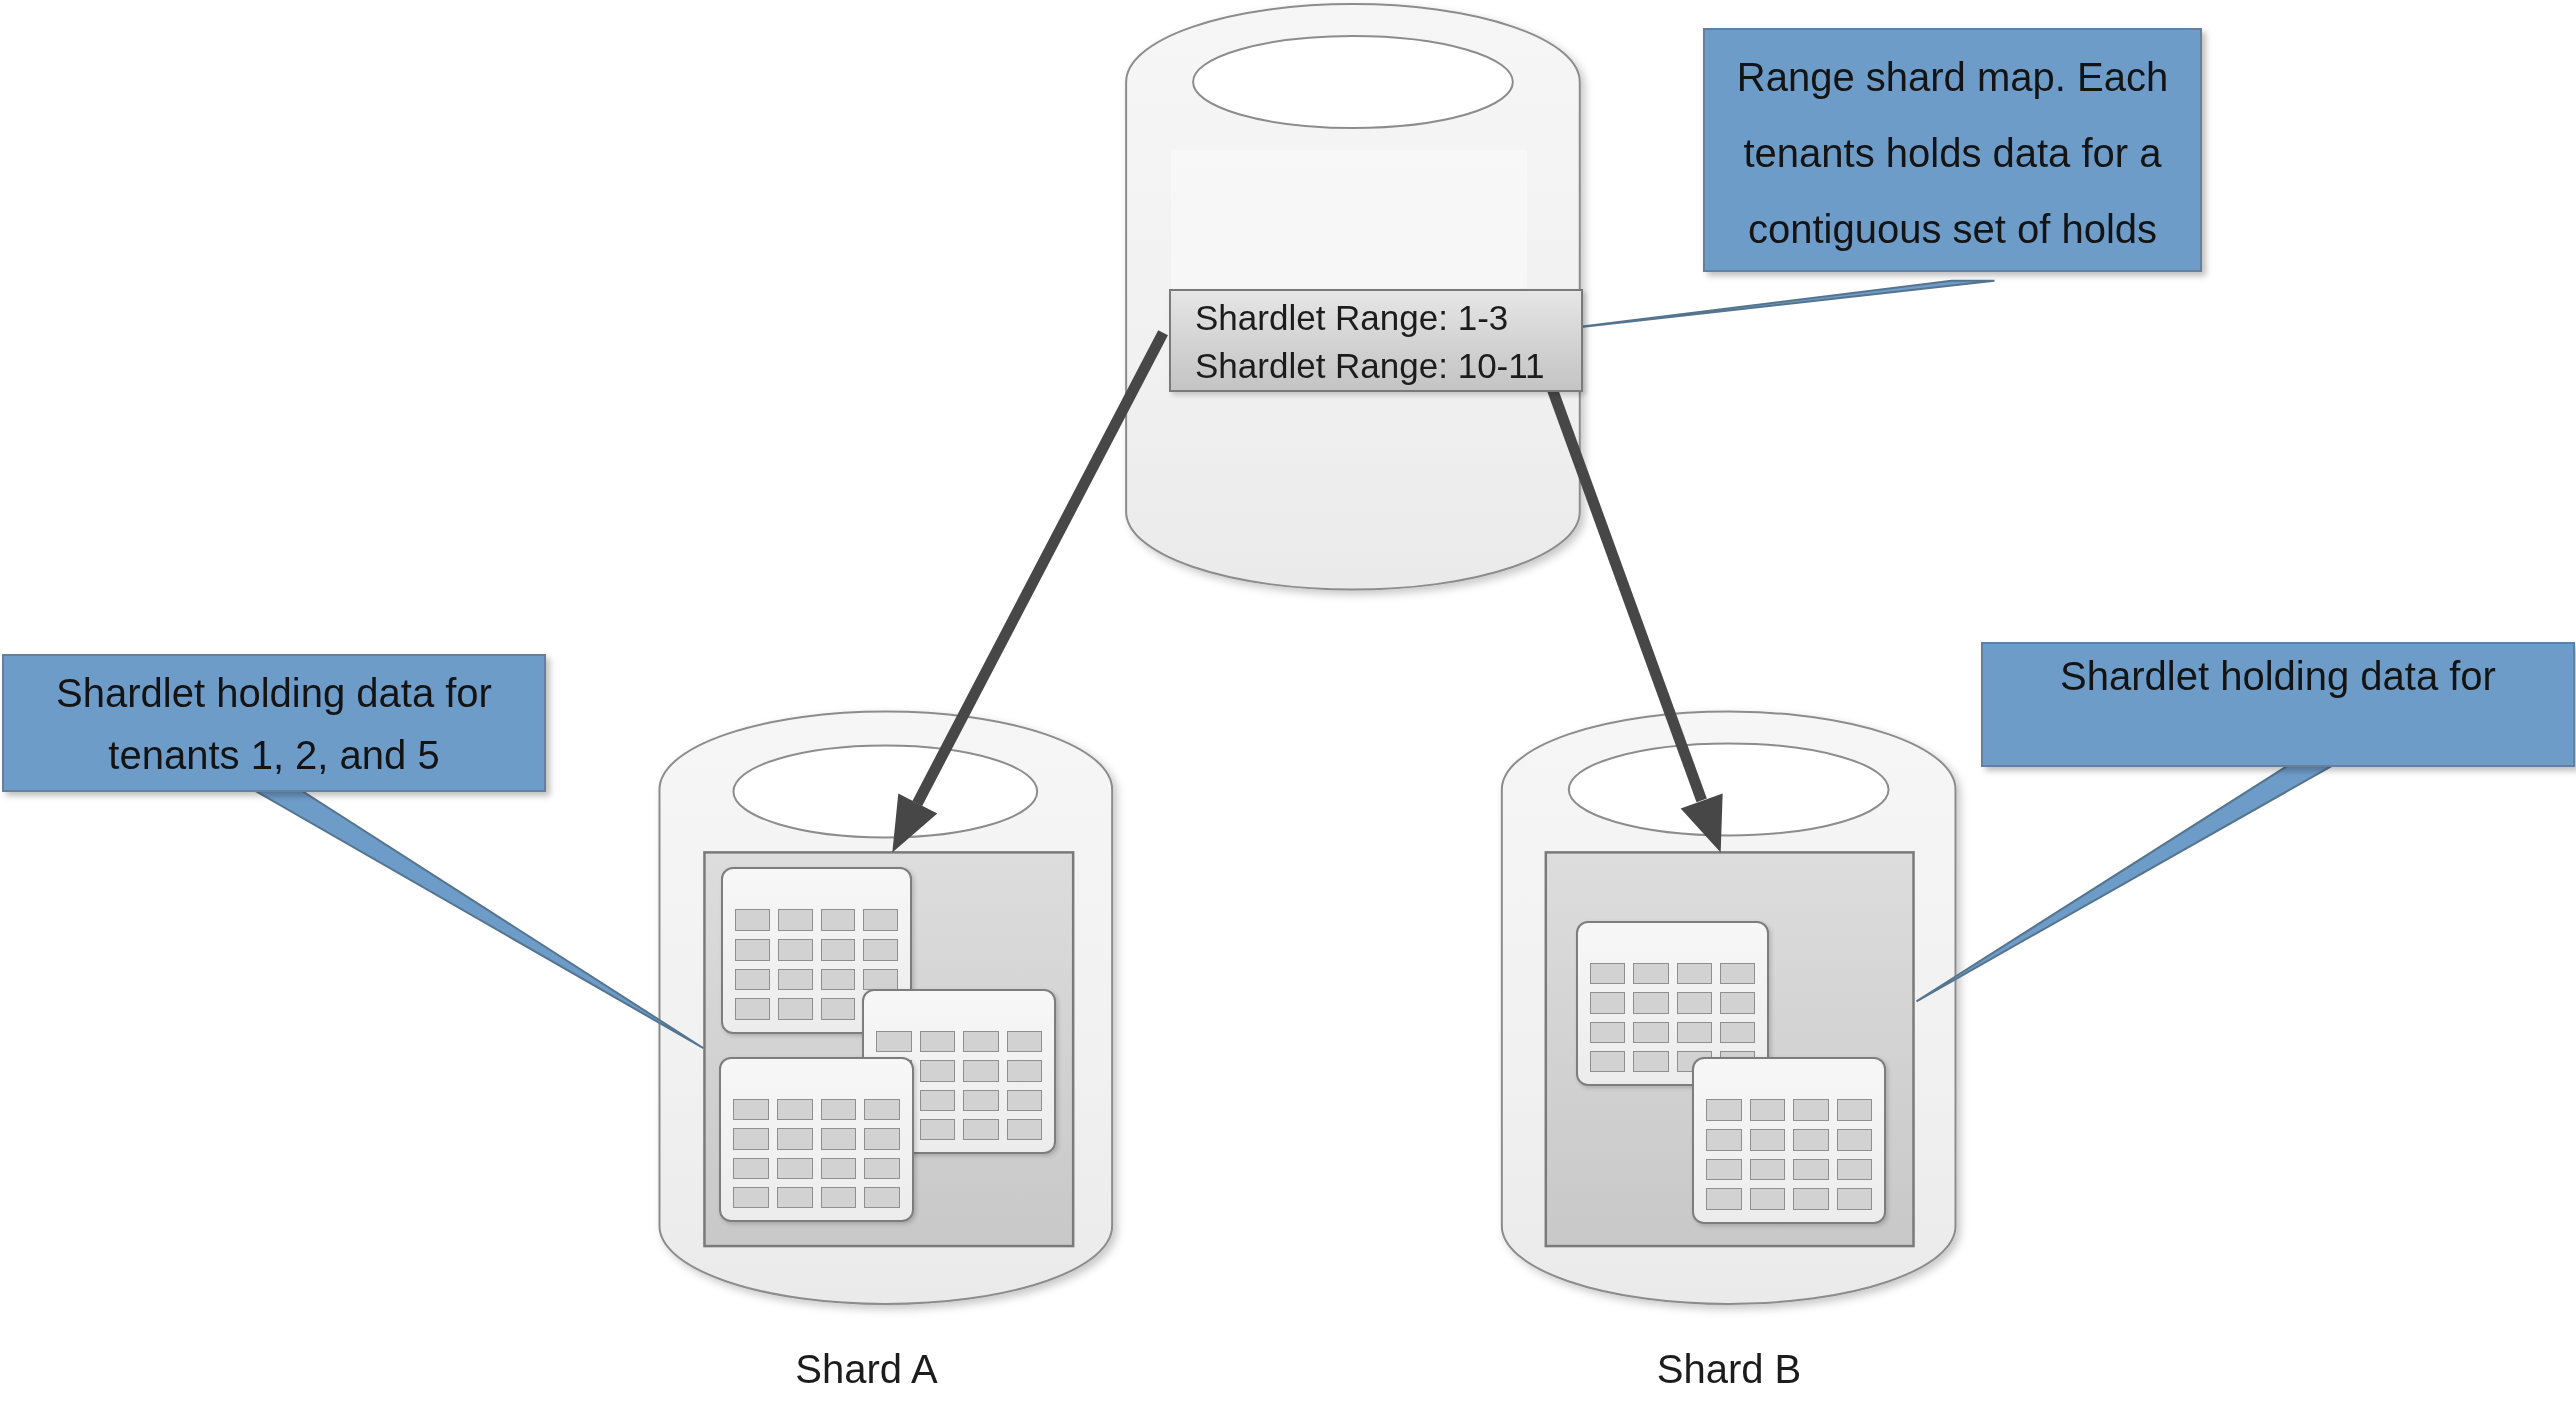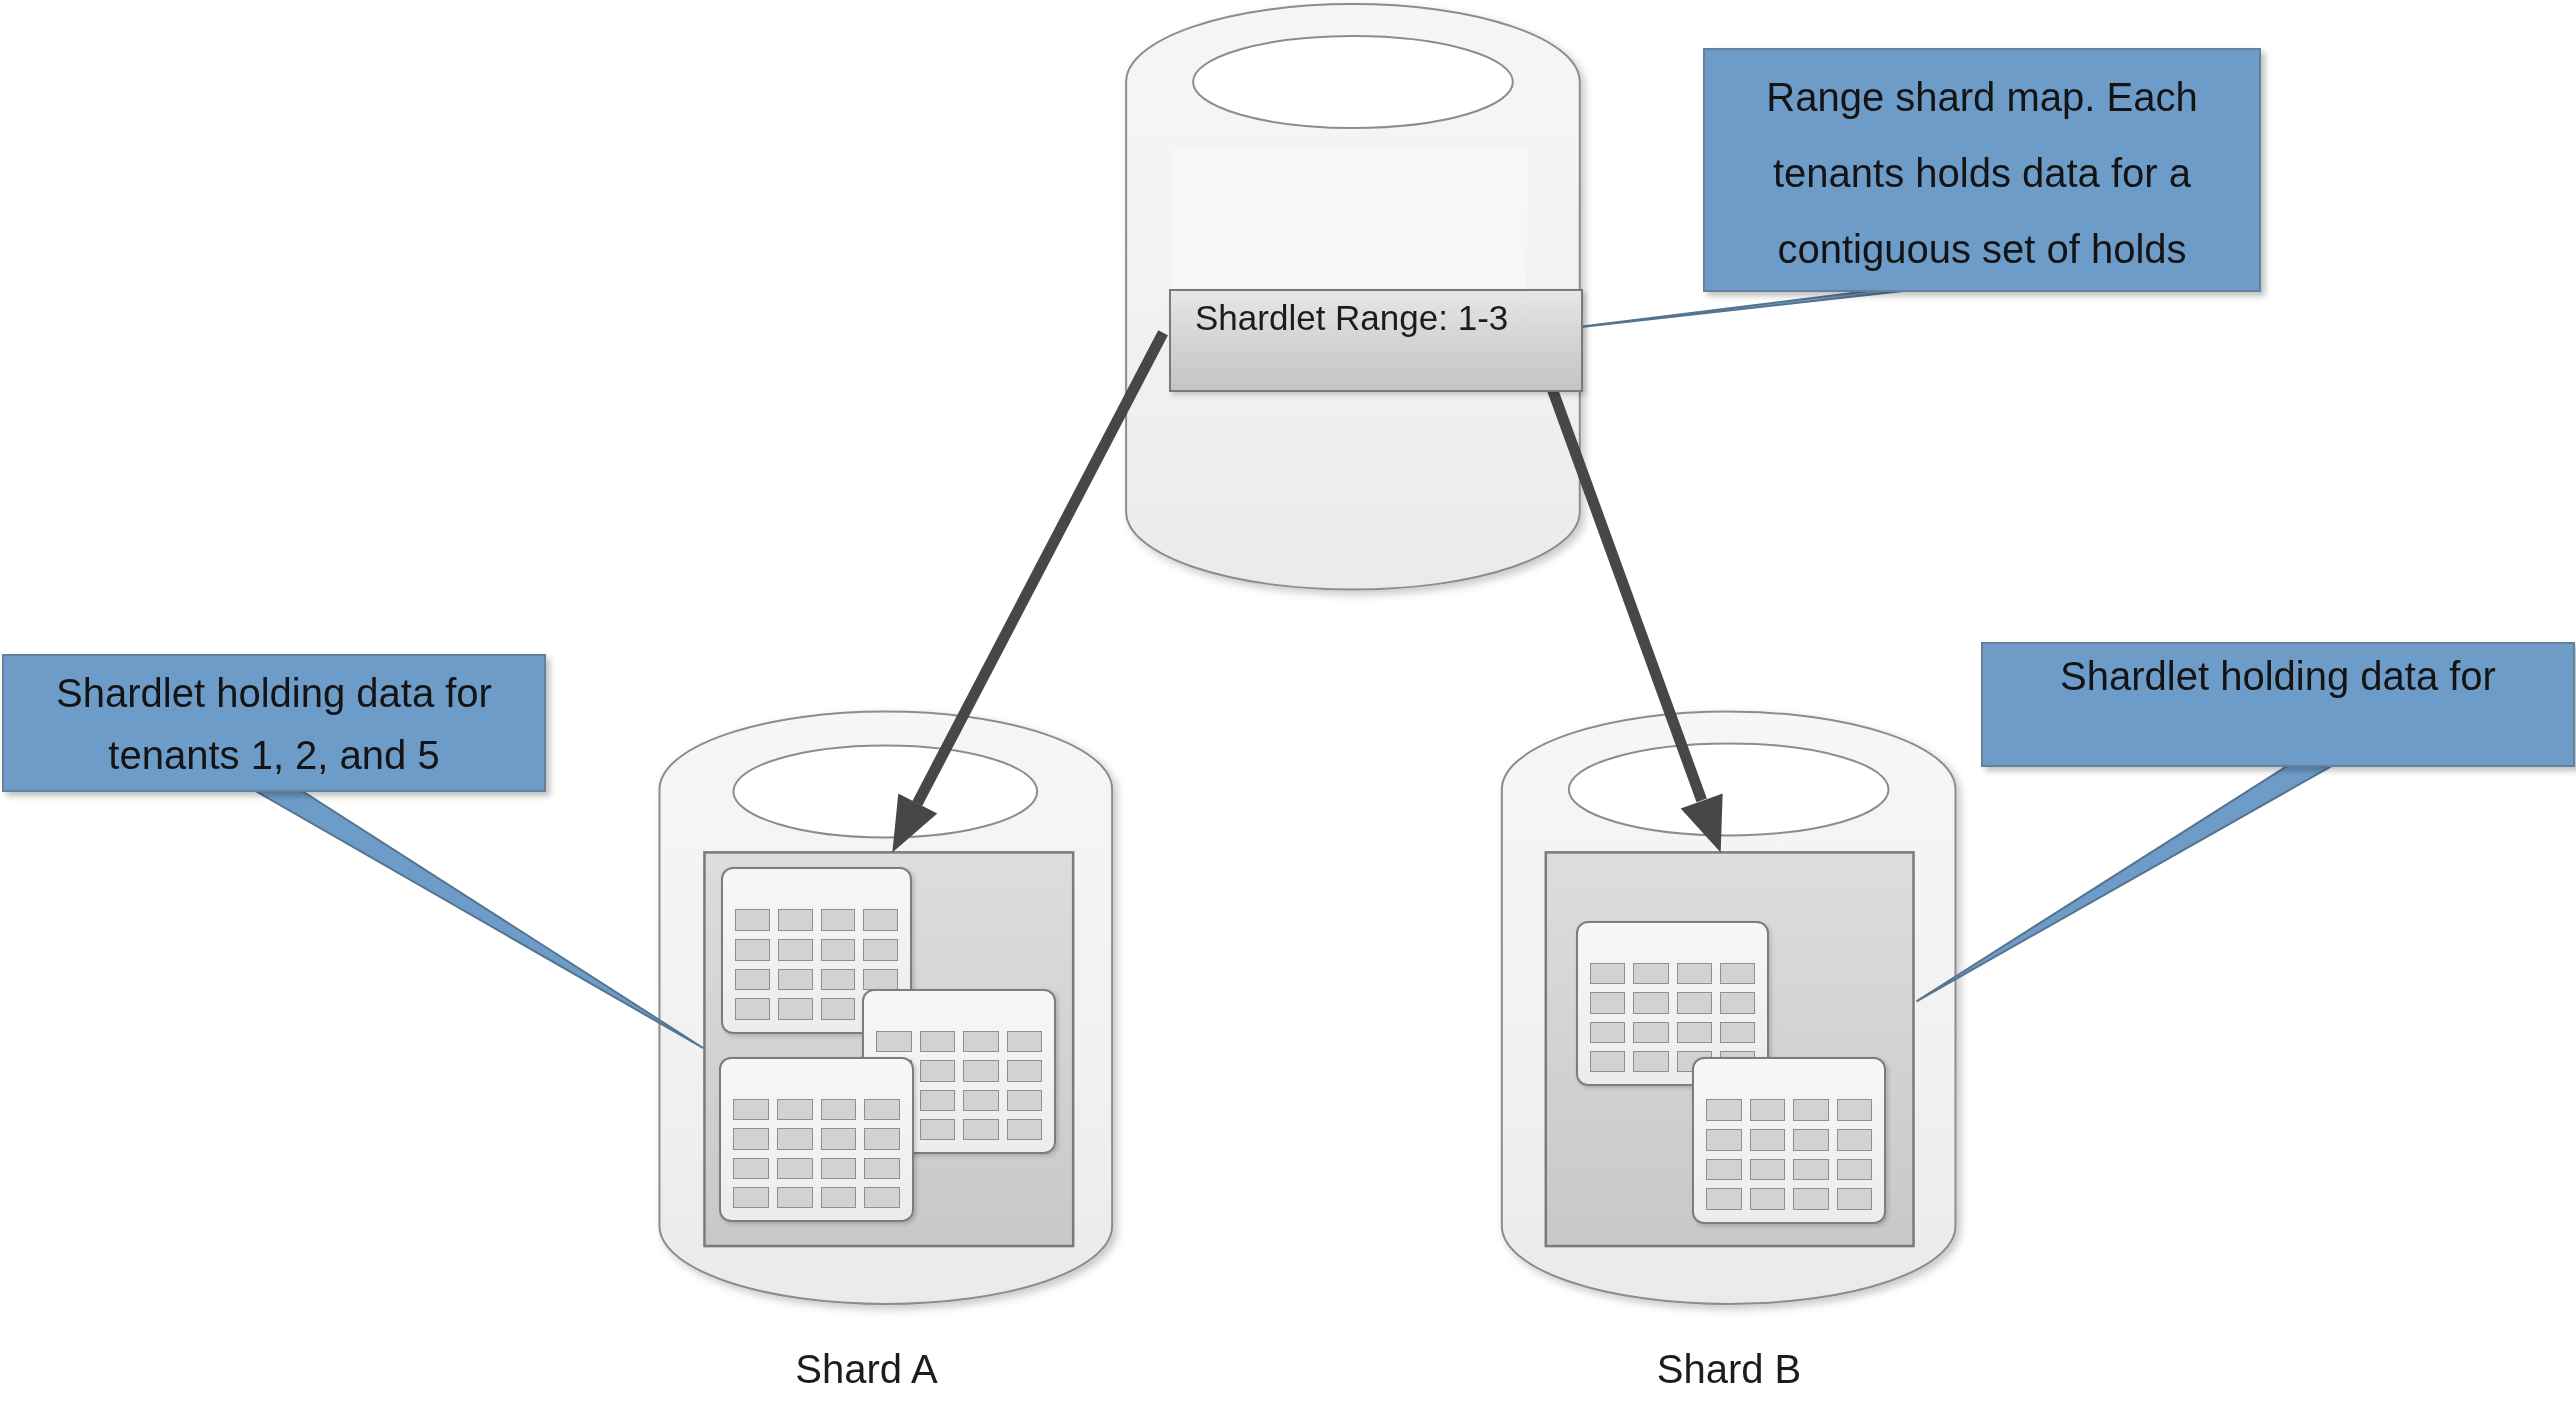--- a/index.html
+++ b/index.html
@@ -41,21 +41,21 @@
     position: absolute;
     background: #6e9cc9;
     border: 2px solid #64809c;
     box-shadow: 4px 4px 6px rgba(0,0,0,0.25);
     text-align: center;
     font-size: 40px;
     color: #141414;
     z-index: 2;
     white-space: nowrap;
   }
-  .callout.range-map   { left: 1703px; top: 48px;  width: 558px; height: 244px; line-height: 76px; padding-top: 9px; }
+  .callout.range-map   { left: 1703px; top: 28px;  width: 499px; height: 244px; line-height: 76px; padding-top: 9px; }
   .callout.tenants-abc { left: 2px;    top: 654px; width: 544px; height: 138px; line-height: 62px; padding-top: 6px; }
   .callout.tenants-b   { left: 1981px; top: 642px; width: 594px; height: 125px; line-height: 57px; padding-top: 4px; }
 
   
   .shard-label {
     position: absolute;
     top: 1347px;
     height: 52px;
     text-align: center;
     font-size: 40px;
@@ -133,20 +133,21 @@
     <polygon points="1953,281 1996,281 1549,331" fill="#6e9cc9" stroke="#55758f" stroke-width="2"></polygon>
     <polygon points="253,790 300,790 704,1049" fill="#6e9cc9" stroke="#55758f" stroke-width="2"></polygon>
     <polygon points="2293,764 2338,764 1918,1002" fill="#6e9cc9" stroke="#55758f" stroke-width="2"></polygon>
 
     <rect x="705" y="853" width="369" height="394" fill="url(#gradShardlet)" stroke="#7a7a7a" stroke-width="2.5"></rect>
     <rect x="1547" y="853" width="368" height="394" fill="url(#gradShardlet)" stroke="#7a7a7a" stroke-width="2.5"></rect>
   </svg>
 
   <div class="map-label-box">
     <div>Shardlet Range: 1-3</div>
+    <div>Shardlet Range: 10-11</div>
   </div>
 
   <div class="callout range-map">
     <div>Range shard map. Each</div>
     <div>tenants holds data for a</div>
     <div>contiguous set of holds</div>
   </div>
 
   <div class="callout tenants-abc">
     <div>Shardlet holding data for</div>

